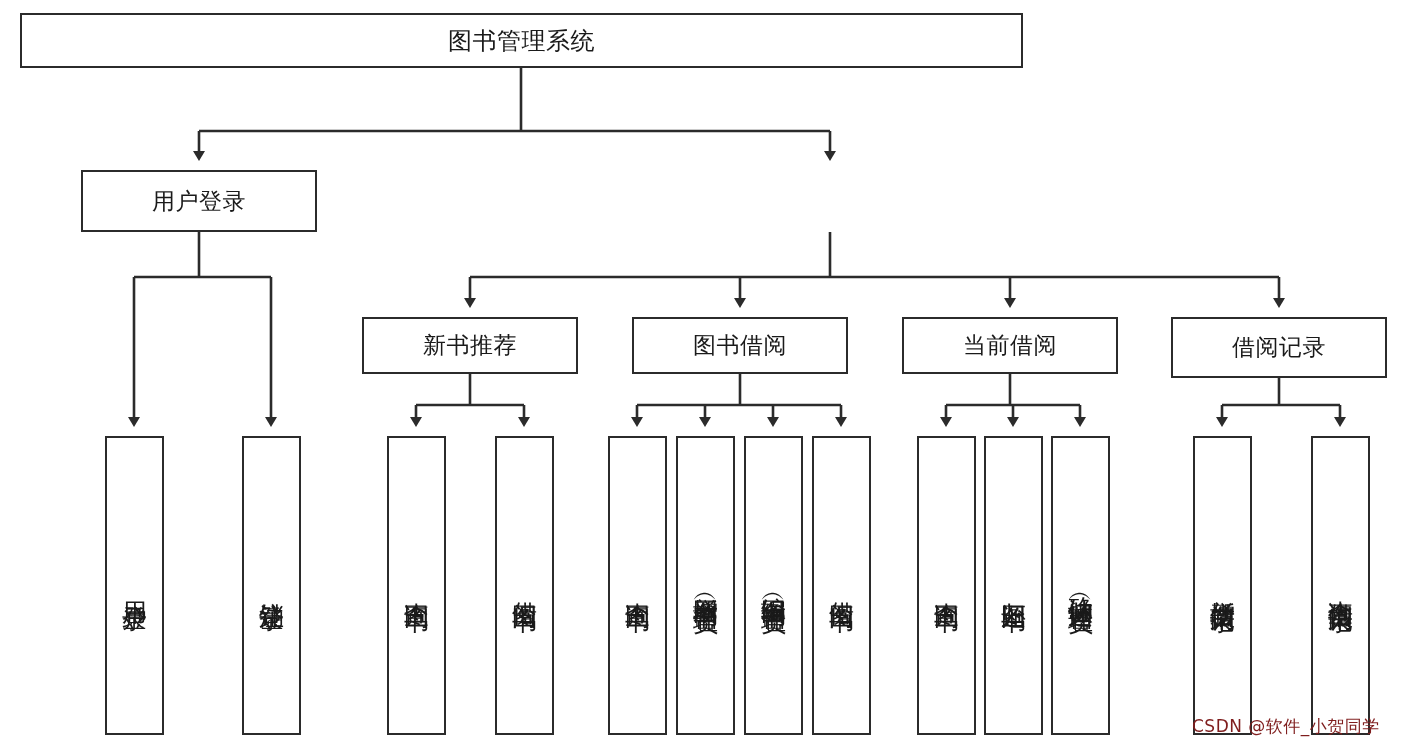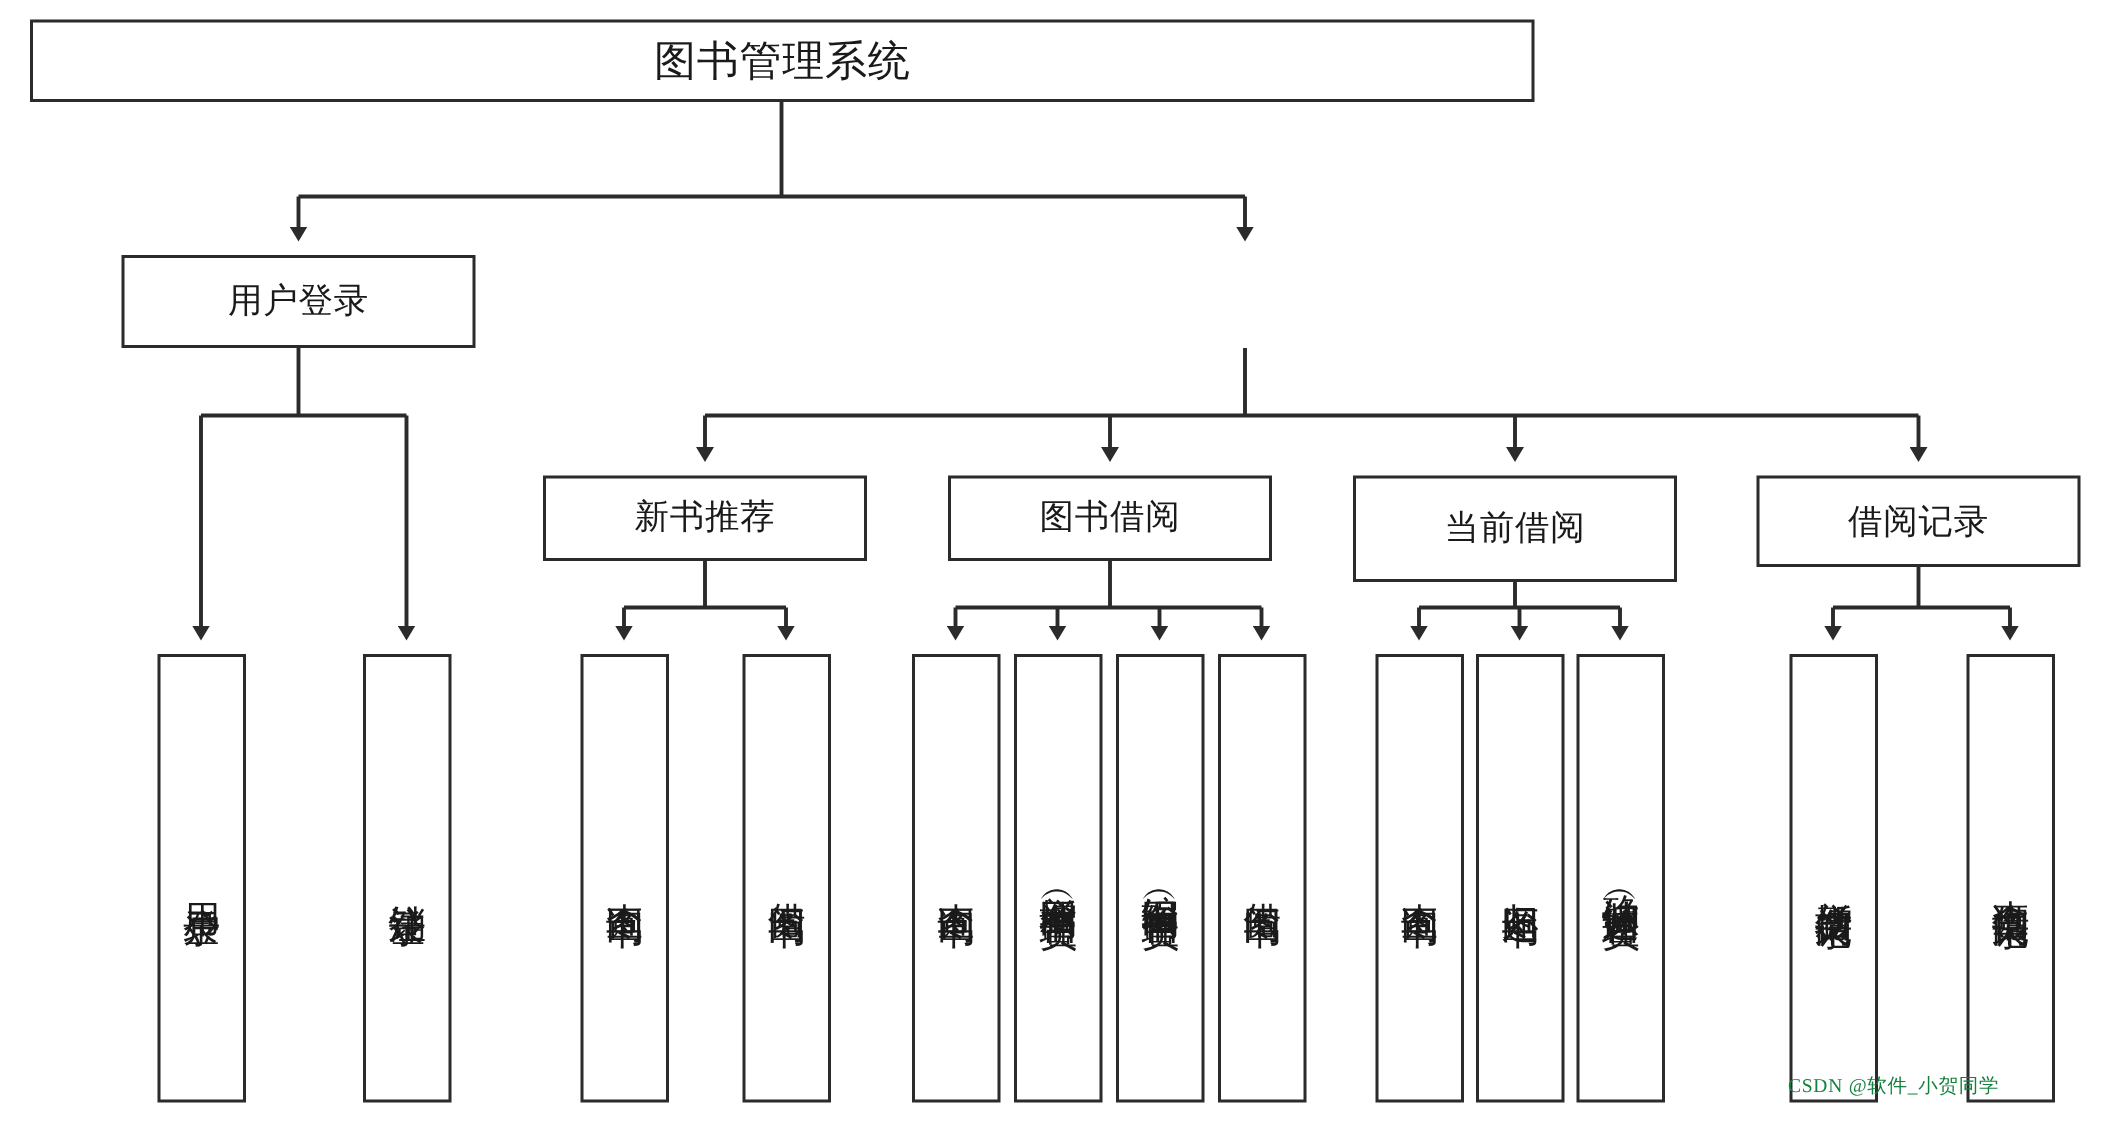--- a/index.html
+++ b/index.html
@@ -37,41 +37,40 @@
   .node .lbl {
     color: #1a1a1a;
     line-height: 1.0;
     white-space: nowrap;
     letter-spacing: 0.5px;
   }
   .node.horiz .lbl {
     font-size: 23px;
   }
   .node.root .lbl {
-    font-size: 28px;
+    font-size: 24px;
   }
   .node.vert {
     align-items: center;
     justify-content: center;
   }
   .node.vert .lbl {
     writing-mode: vertical-rl;
     text-orientation: upright;
     font-size: 25px;
     line-height: 1.08;
     letter-spacing: 2px;
     white-space: nowrap;
   }
   .watermark {
     position: absolute;
-    color: #15803d;
-    font-size: 13px;
+    color: #7f1d1d;
+    font-size: 17px;
     white-space: nowrap;
     letter-spacing: 0.5px;
-    font-family: Liberation Serif, serif;
   }
 </style>
 </head>
 <body>
 
 <div id="canvas">
 
   <svg id="edges" viewBox="0 0 1405 747" xmlns="http://www.w3.org/2000/svg">
     <defs>
       <marker id="arrow" markerWidth="10" markerHeight="12" refX="1" refY="6" orient="auto" markerUnits="userSpaceOnUse">
@@ -134,21 +133,21 @@
   <div class="node horiz" style="left:81px; top:170px; width:236px; height:62px;">
     <span class="lbl">用户登录</span>
   </div>
 
   <div class="node horiz" style="left:362px; top:317px; width:216px; height:57px;text-align:right;">
     <span class="lbl">新书推荐</span>
   </div>
   <div class="node horiz" style="left:632px; top:317px; width:216px; height:57px;">
     <span class="lbl">图书借阅</span>
   </div>
-  <div class="node horiz" style="left:902px; top:317px; width:216px; height:71px;">
+  <div class="node horiz" style="left:902px; top:317px; width:216px; height:57px;">
     <span class="lbl">当前借阅</span>
   </div>
   <div class="node horiz" style="left:1171px; top:317px; width:216px; height:61px;font-family:Liberation Serif, serif;">
     <span class="lbl">借阅记录</span>
   </div>
 
   <div class="node vert" style="left:105px; top:436px; width:59px; height:299px;">
     <span class="lbl">用户登录</span>
   </div>
   <div class="node vert" style="left:242px; top:436px; width:59px; height:299px;">

